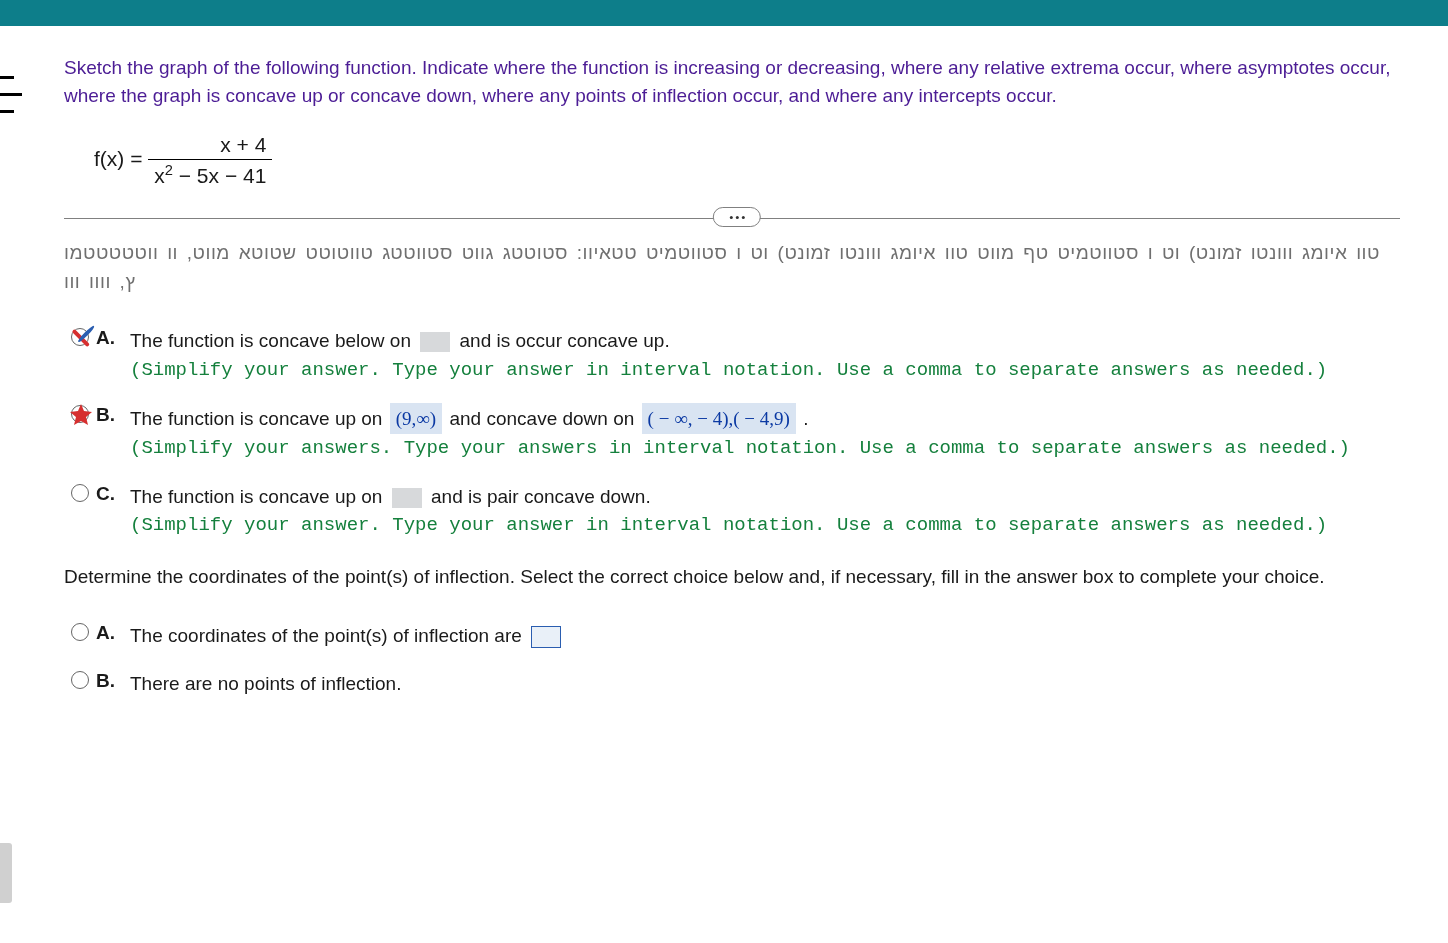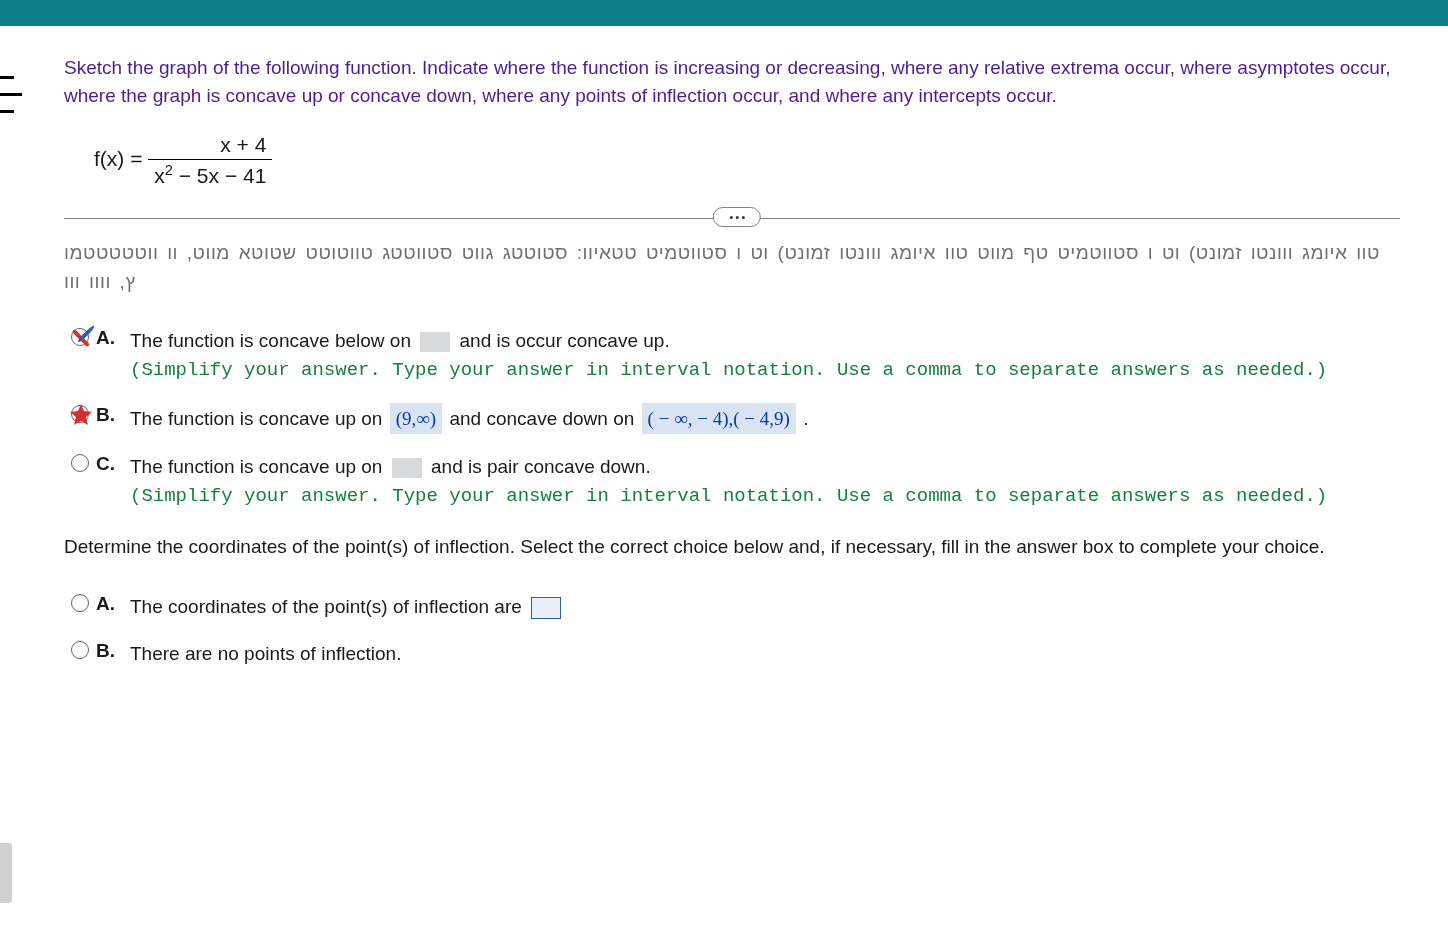--- a/index.html
+++ b/index.html
@@ -269,20 +269,21 @@
               </svg>
           </span>
         </div>
         <div class="label-col">B.</div>
         <div class="choice-body">
           <span>The function is concave up on </span>
           <span class="filled">(9,∞)</span>
           <span> and concave down on </span>
           <span class="filled">( − ∞, − 4),( − 4,9)</span>
           <span> .</span>
+          <span class="instruction">(Simplify your answers. Type your answers in interval notation. Use a comma to separate answers as needed.)</span>
         </div>
       </div>
 
       <div class="choice">
         <div class="radio-col">
           <span class="radio"></span>
         </div>
         <div class="label-col">C.</div>
         <div class="choice-body">
           <span>The function is concave up on </span>

